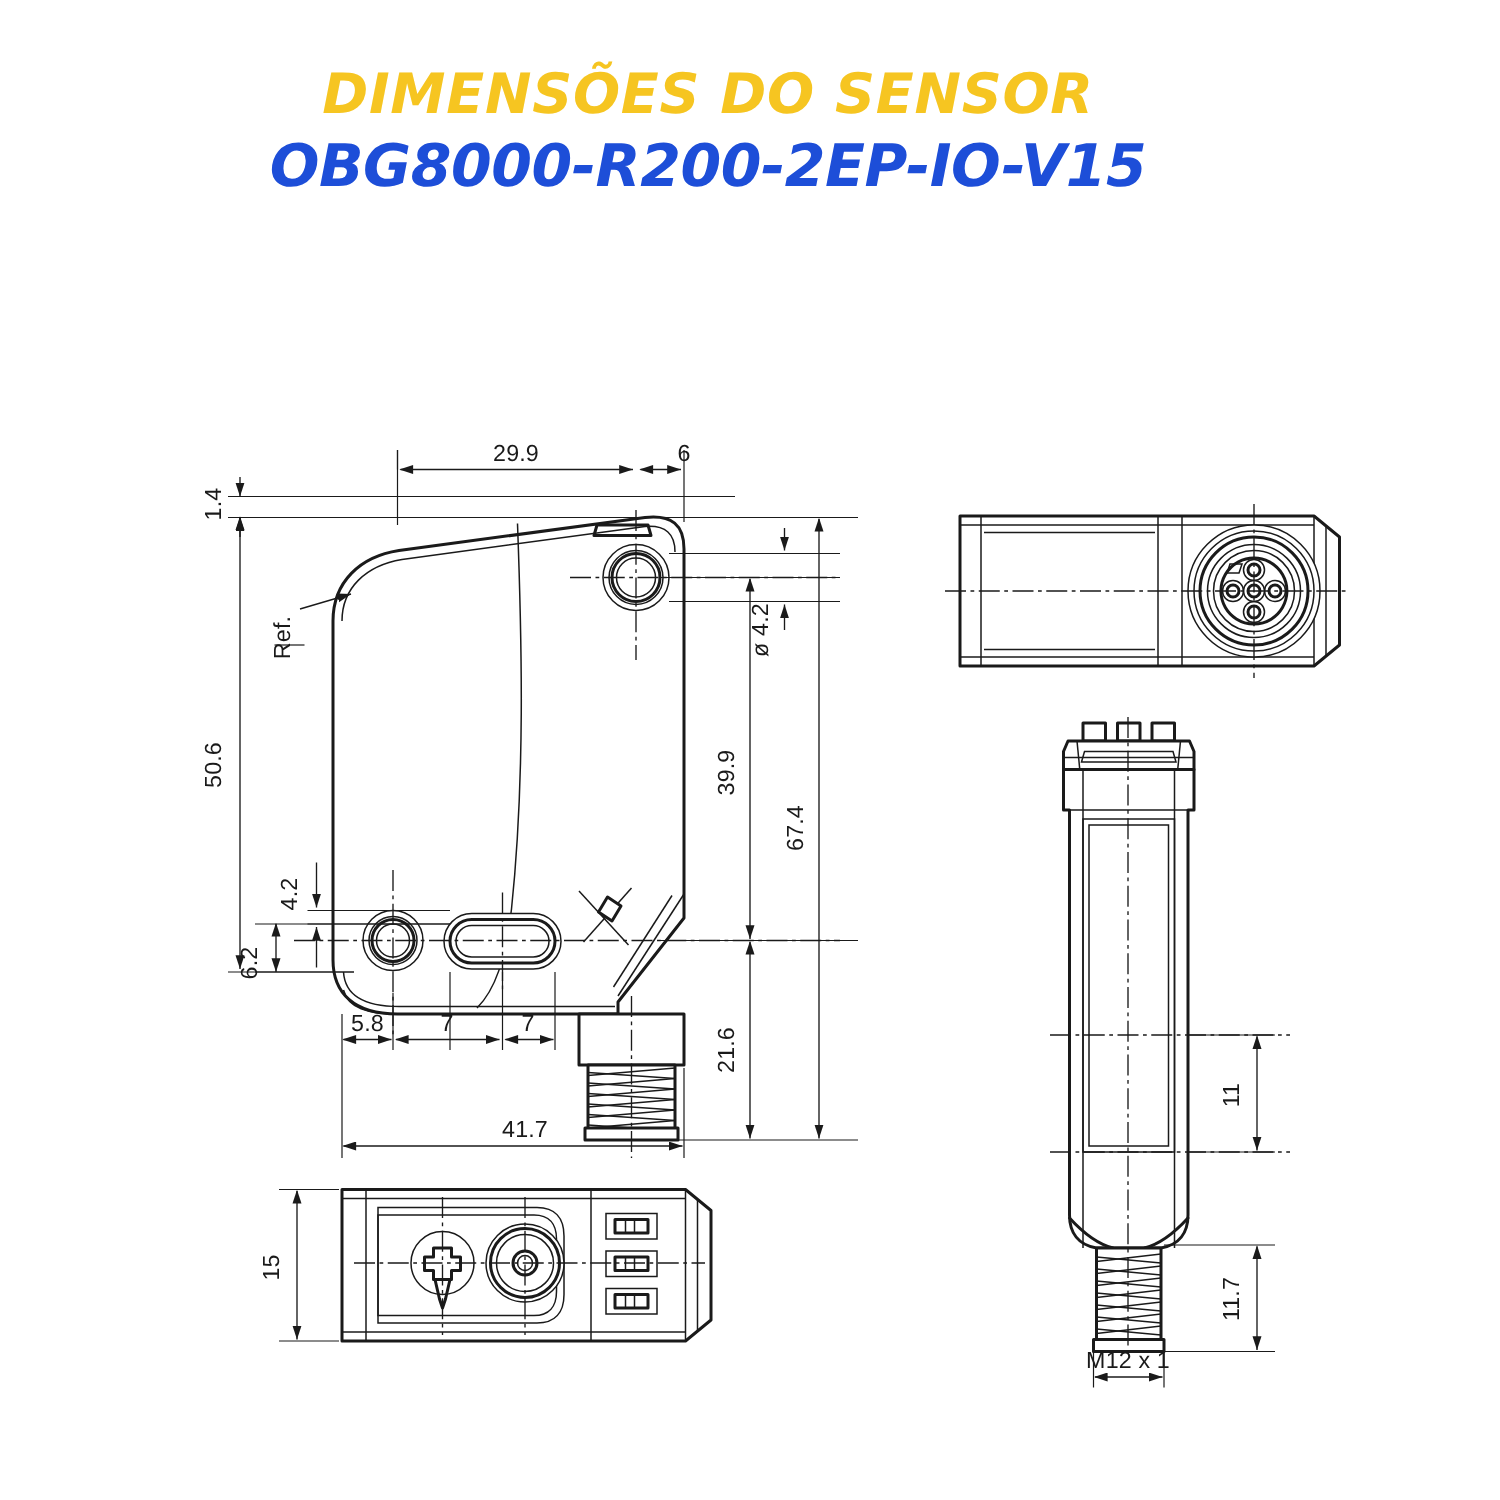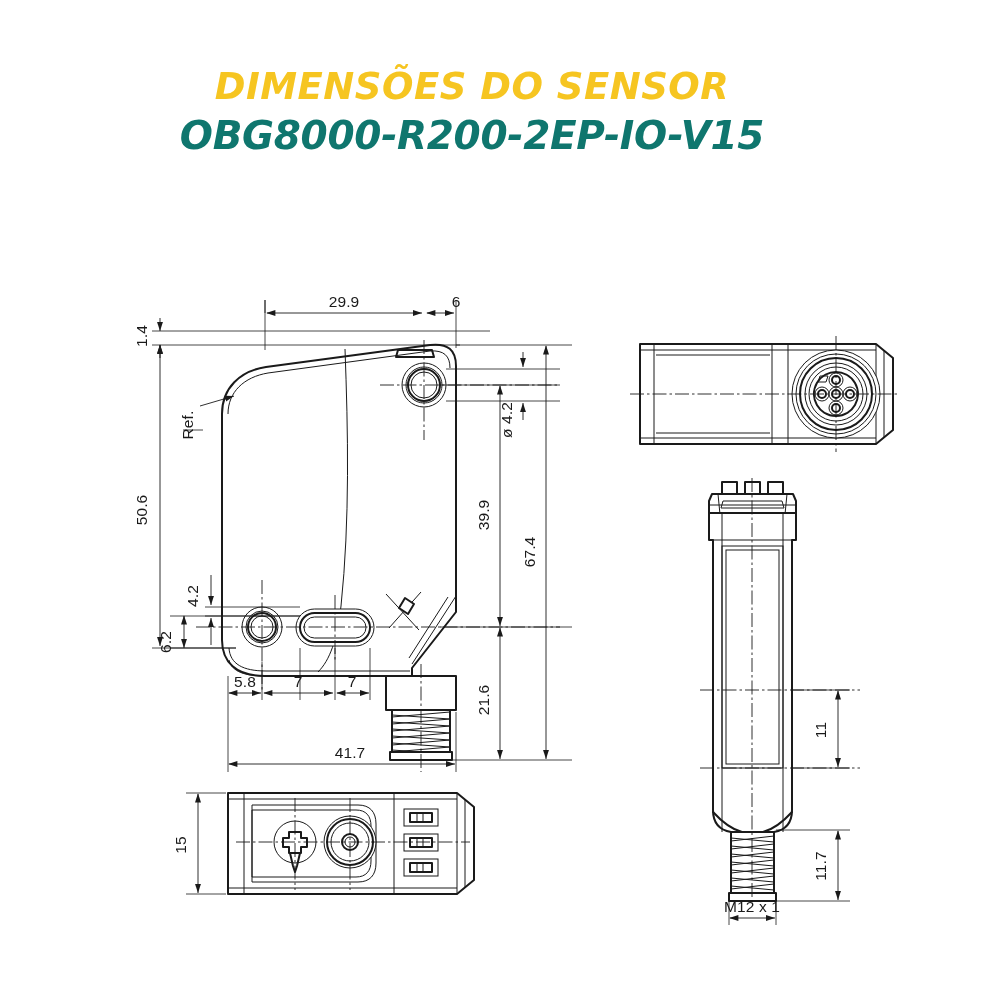--- a/index.html
+++ b/index.html
@@ -21,39 +21,38 @@
     height: 1000px;
     background: #ffffff;
   }
   .title-block {
     position: absolute;
     top: 44px;
     left: 0;
     width: 944px;
     text-align: center;
     user-select: none;
-    margin-top: 24px;
   }
   .title-main {
     font-family: "DejaVu Sans", sans-serif;
     font-style: italic;
     font-weight: bold;
     font-size: 37px;
     letter-spacing: 0.5px;
     color: #f6c521;
     line-height: 1.05;
     white-space: nowrap;
   }
   .title-sub {
     font-family: "DejaVu Sans", sans-serif;
     font-style: italic;
     font-weight: bold;
     font-size: 39px;
     letter-spacing: -0.3px;
-    color: #0f766e;
+    color: #1d4ed8;
     line-height: 1.2;
     margin-top: 6px;
     white-space: nowrap;
   }
   svg#drawing {
     position: absolute;
     left: 0;
     top: 0;
     width: 1000px;
     height: 1000px;

